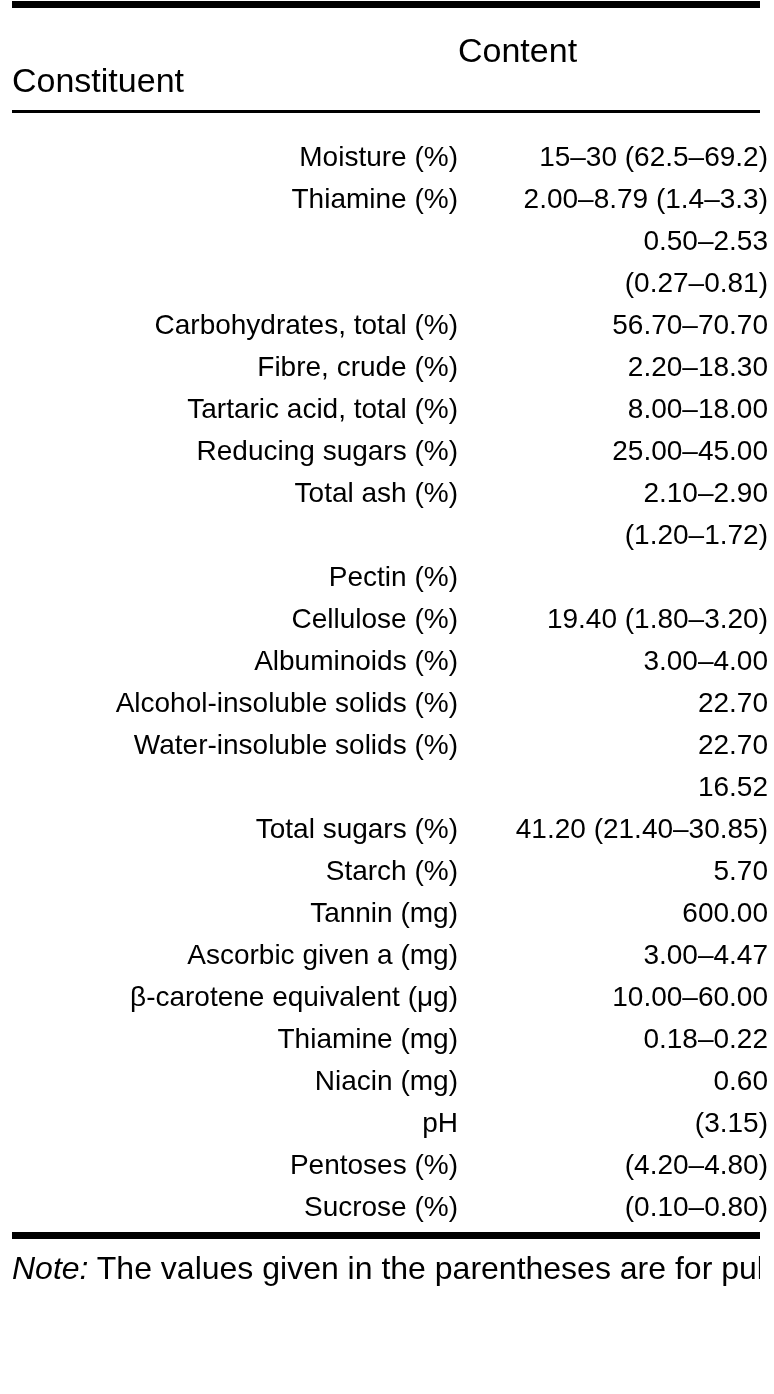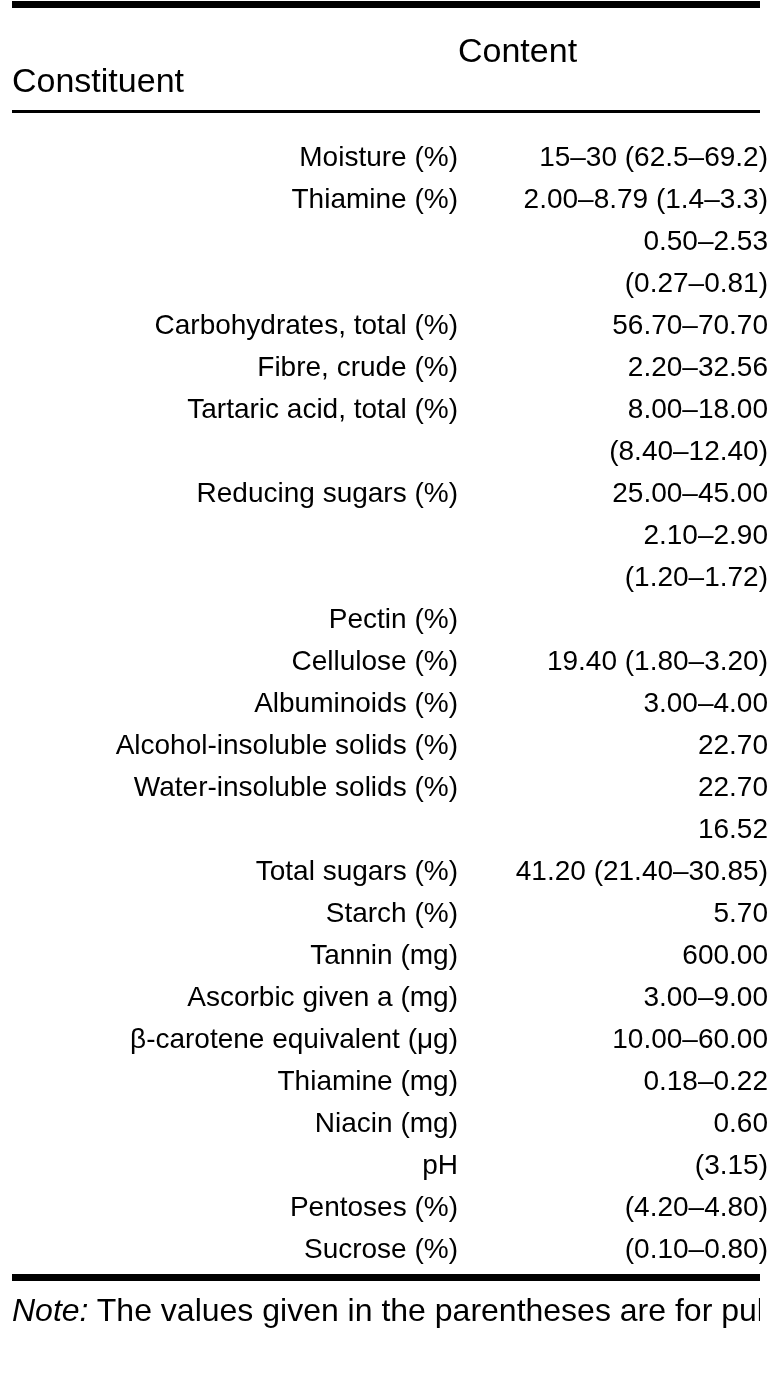--- a/index.html
+++ b/index.html
@@ -135,44 +135,46 @@
     <div class="cell-content">
           <div class="first-line">56.70–70.70</div>
         </div>
   </div>
 
   <div class="row">
     <div class="cell-constituent">
           <div class="first-line">Fibre, crude (%)</div>
         </div>
     <div class="cell-content">
-          <div class="first-line">2.20–32.56</div>
+          <div class="first-line">2.20–18.30</div>
         </div>
   </div>
 
   <div class="row">
     <div class="cell-constituent">
           <div class="first-line">Tartaric acid, total (%)</div>
         </div>
     <div class="cell-content">
           <div class="first-line">8.00–18.00</div>
-          <div class="cont-line">(8.40–12.40)</div>
         </div>
   </div>
 
   <div class="row">
     <div class="cell-constituent">
           <div class="first-line">Reducing sugars (%)</div>
         </div>
     <div class="cell-content">
           <div class="first-line">25.00–45.00</div>
         </div>
   </div>
 
   <div class="row">
+    <div class="cell-constituent">
+          <div class="first-line">Total ash (%)</div>
+        </div>
     <div class="cell-content">
           <div class="first-line">2.10–2.90</div>
           <div class="cont-line">(1.20–1.72)</div>
         </div>
   </div>
 
   <div class="row">
     <div class="cell-constituent">
           <div class="first-line">Pectin (%)</div>
         </div>
@@ -246,21 +248,21 @@
     <div class="cell-content">
           <div class="first-line">600.00</div>
         </div>
   </div>
 
   <div class="row">
     <div class="cell-constituent">
           <div class="first-line">Ascorbic given a (mg)</div>
         </div>
     <div class="cell-content">
-          <div class="first-line">3.00–9.00</div>
+          <div class="first-line">3.00–4.47</div>
         </div>
   </div>
 
   <div class="row">
     <div class="cell-constituent">
           <div class="first-line">β-carotene equivalent (μg)</div>
         </div>
     <div class="cell-content">
           <div class="first-line">10.00–60.00</div>
         </div>

